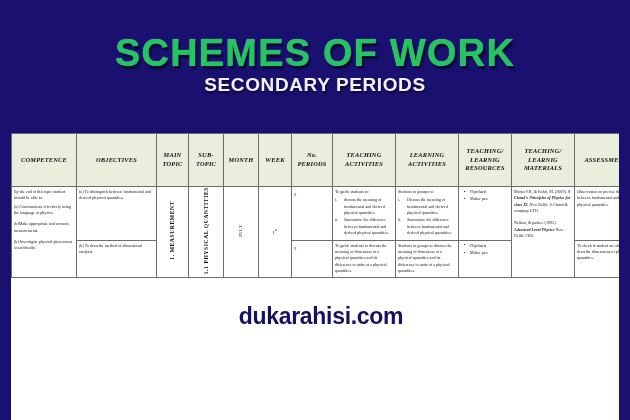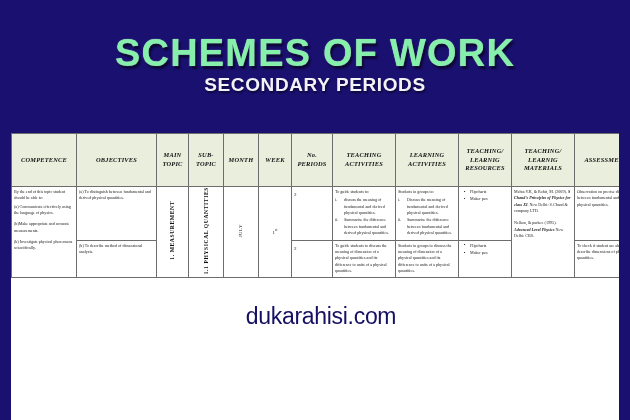--- a/index.html
+++ b/index.html
@@ -15,21 +15,21 @@
     height:128px;
     display:flex;flex-direction:column;
     align-items:center;justify-content:center;
     background:#1a1070;
   }
   .title{
     font-family:"Liberation Sans", sans-serif;
     font-weight:bold;
     font-size:38px;
     letter-spacing:1.2px;
-    color:#86efac;
+    color:#22c55e;
     text-shadow:2px 3px 2px rgba(0,0,0,.55), 0 0 1px #c9c9dd;
     margin:0 0 3px 0;
     line-height:1;
   }
   .subtitle{
     font-family:"Liberation Sans", sans-serif;
     font-weight:bold;
     font-size:19px;
     letter-spacing:.6px;
     color:#f2f2f7;
@@ -133,21 +133,21 @@
   ul.bul li:before{content:"\25AA";position:absolute;left:-2px;top:-.5px;font-size:4px;}
   .ital{font-style:italic;font-weight:bold;}
   .refblk{margin:0 0 6px 0;}
   
   .watermark{
     position:absolute;
     left:12px;right:0;
     top:303px;
     text-align:center;
     font-family:"Liberation Sans", sans-serif;
-    font-weight:normal;
+    font-weight:bold;
     font-size:23px;
     letter-spacing:-.3px;
     color:#161063;
     text-shadow:0 1px 0 rgba(255,255,255,.85), 0 -1px 0 rgba(255,255,255,.85), 1px 0 0 rgba(255,255,255,.6), -1px 0 0 rgba(255,255,255,.6);
     pointer-events:none;
   }
 </style>
 </head>
 <body>
 

